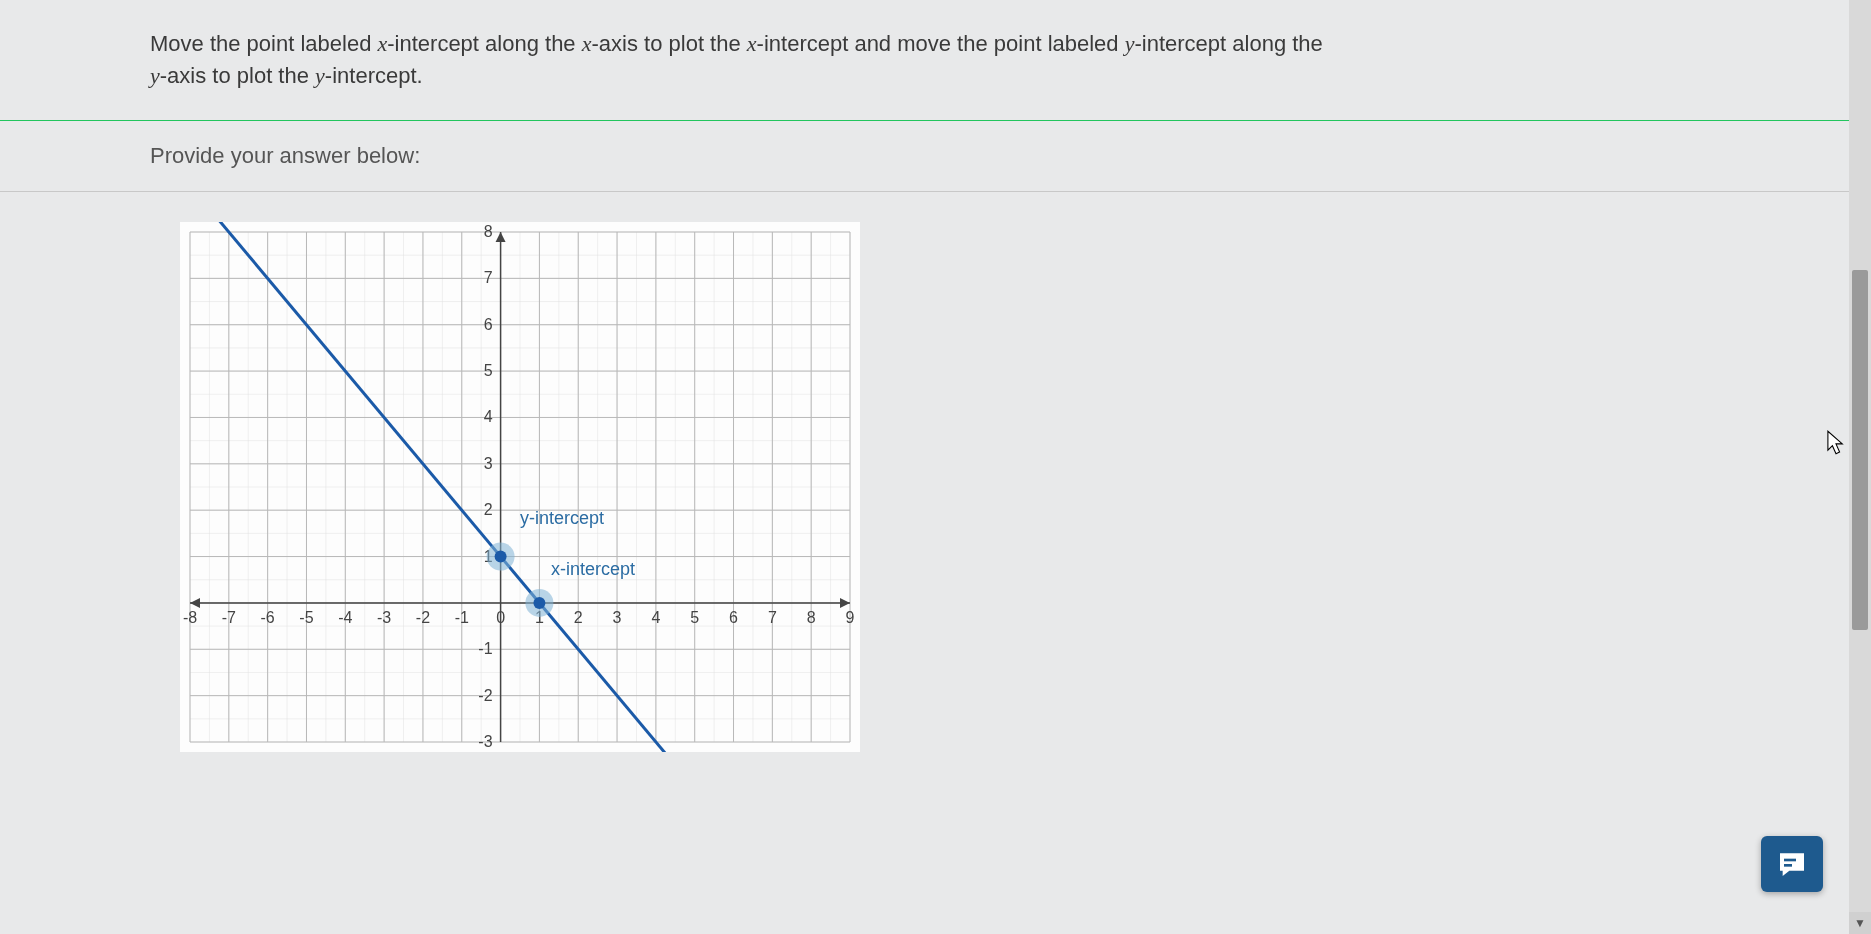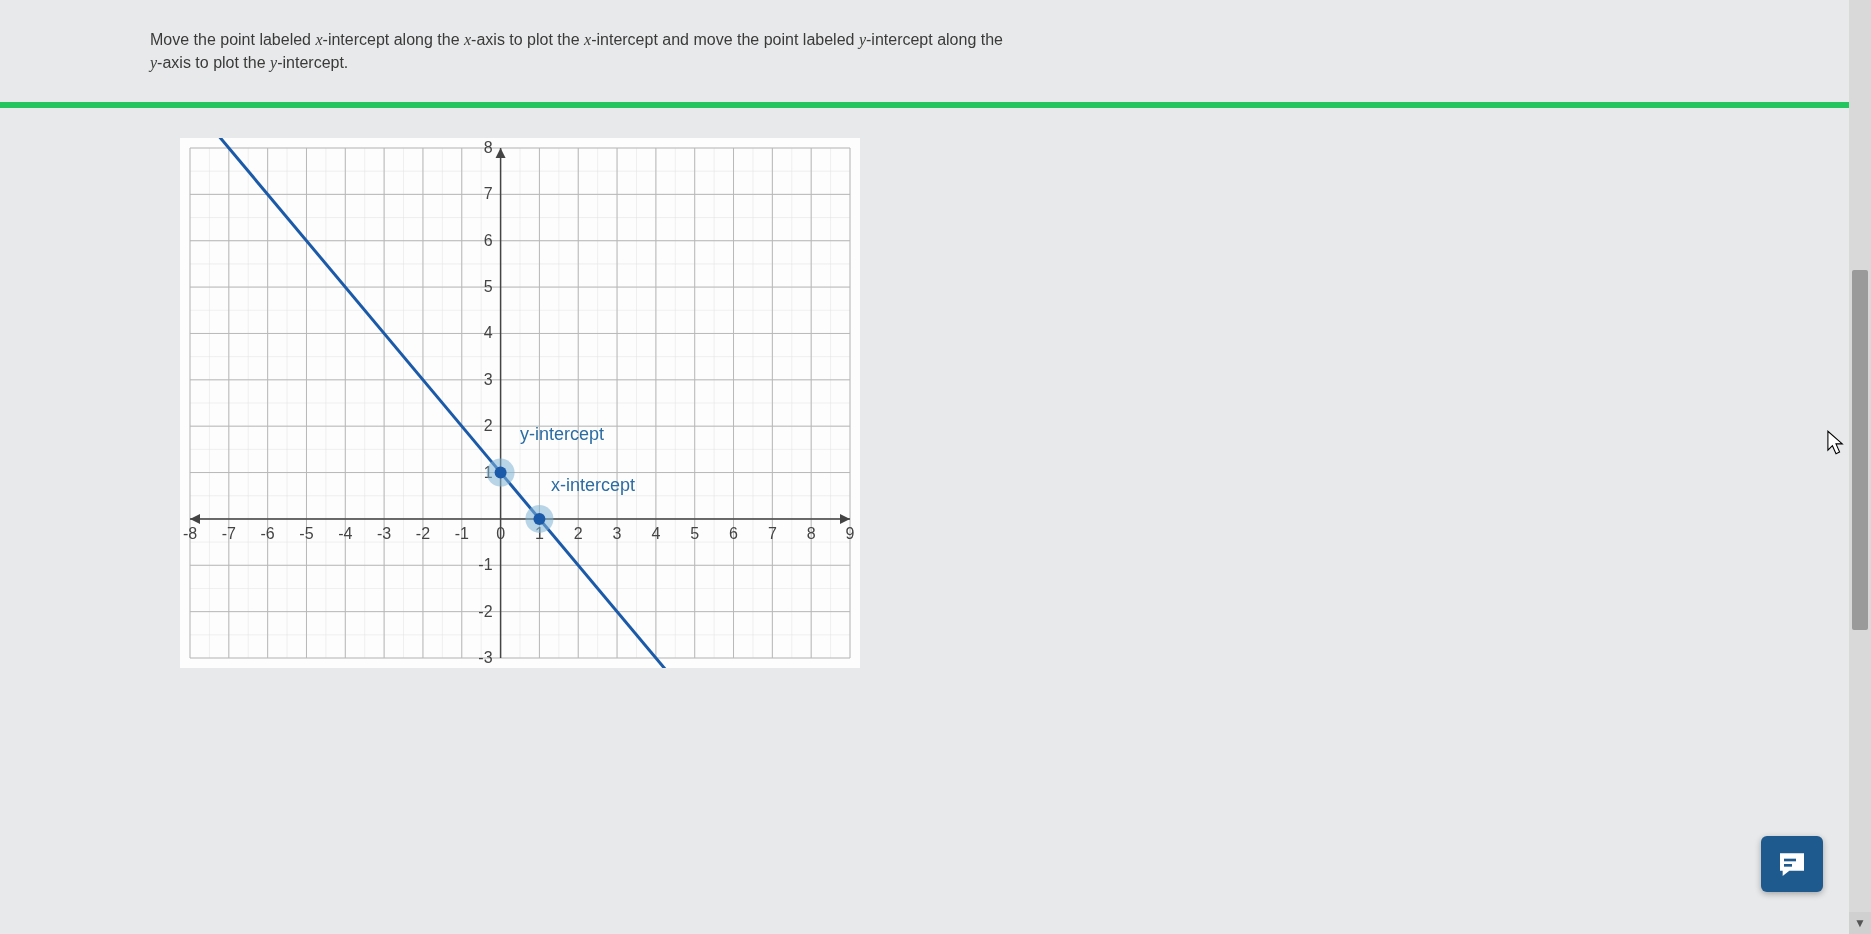--- a/index.html
+++ b/index.html
@@ -10,24 +10,24 @@
     width: 1871px;
     height: 934px;
     position: relative;
     overflow: hidden;
   }
   .content-wrap {
     padding: 20px 0 0 0;
   }
   .instruction-block {
     padding: 8px 150px 18px 150px;
-    font-size: 16px;
+    font-size: 22px;
     line-height: 1.45;
     color: #3a3a3a;
-    border-bottom: 6px solid #22c55e;
+    border-bottom: 1px solid #22c55e;
   }
   .instruction-block p { margin-bottom: 10px; }
   .math-it { font-style: italic; font-family: "Times New Roman", serif; }
   .answer-header {
     padding: 22px 150px 22px 150px;
     font-size: 22px;
     color: #555;
     border-bottom: 1px solid #c8c8c8;
   }
   .graph-area {
@@ -109,20 +109,21 @@
 <div class="content-wrap">
 
   <div class="instruction-block">
     <p>
       <span>Move the point labeled </span><span class="math-it">x</span><span>-intercept along the </span><span class="math-it">x</span><span>-axis to plot the </span><span class="math-it">x</span><span>-intercept and move the point labeled </span><span class="math-it">y</span><span>-intercept along the</span>
       <br>
       <span class="math-it">y</span><span>-axis to plot the </span><span class="math-it">y</span><span>-intercept.</span>
     </p>
   </div>
 
+  <div class="answer-header">Provide your answer below:</div>
 
   <div class="graph-area">
     <svg class="graph" width="680" height="530" id="plane">
         <line x1="10" y1="520" x2="10" y2="10" class="grid-minor"></line>
         <line x1="29.41176470588235" y1="520" x2="29.41176470588235" y2="10" class="grid-minor"></line>
         <line x1="48.8235294117647" y1="520" x2="48.8235294117647" y2="10" class="grid-minor"></line>
         <line x1="68.23529411764707" y1="520" x2="68.23529411764707" y2="10" class="grid-minor"></line>
         <line x1="87.6470588235294" y1="520" x2="87.6470588235294" y2="10" class="grid-minor"></line>
         <line x1="107.05882352941177" y1="520" x2="107.05882352941177" y2="10" class="grid-minor"></line>
         <line x1="126.47058823529413" y1="520" x2="126.47058823529413" y2="10" class="grid-minor"></line>

